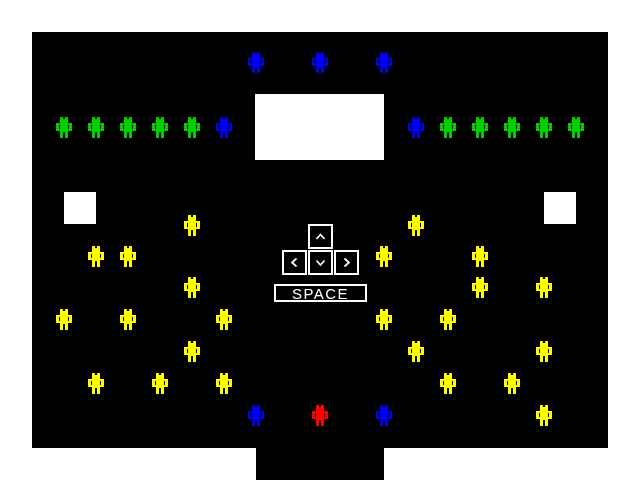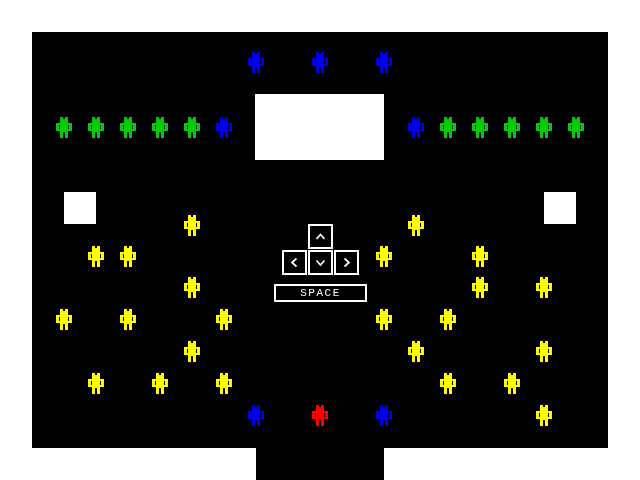--- a/index.html
+++ b/index.html
@@ -12,22 +12,22 @@
     position:absolute;box-sizing:border-box;
     border:2px solid #fff;background:#000;
     display:flex;align-items:center;justify-content:center;
   }
   #space-bar{
     position:absolute;box-sizing:border-box;
     border:2px solid #fff;background:#000;
     display:flex;align-items:center;justify-content:center;
   }
   #space-label{
-    color:#fff;font-size:11px;letter-spacing:1.5px;line-height:1;
-    font-family:Liberation Mono, monospace;
+    color:#fff;font-size:15px;letter-spacing:1.5px;line-height:1;
+    font-family:Liberation Sans, sans-serif;
   }
   .sprite{position:absolute;width:20px;height:21px;}
   .sprite svg{display:block;}
 </style>
 </head>
 <body style="background: rgb(255, 255, 255);">
 
 <div id="screen" style="background: rgb(255, 255, 255);">
 
   <div class="abs" style="left: 32px; top: 32px; width: 576px; height: 416px; background: rgb(0, 0, 0);"></div>

